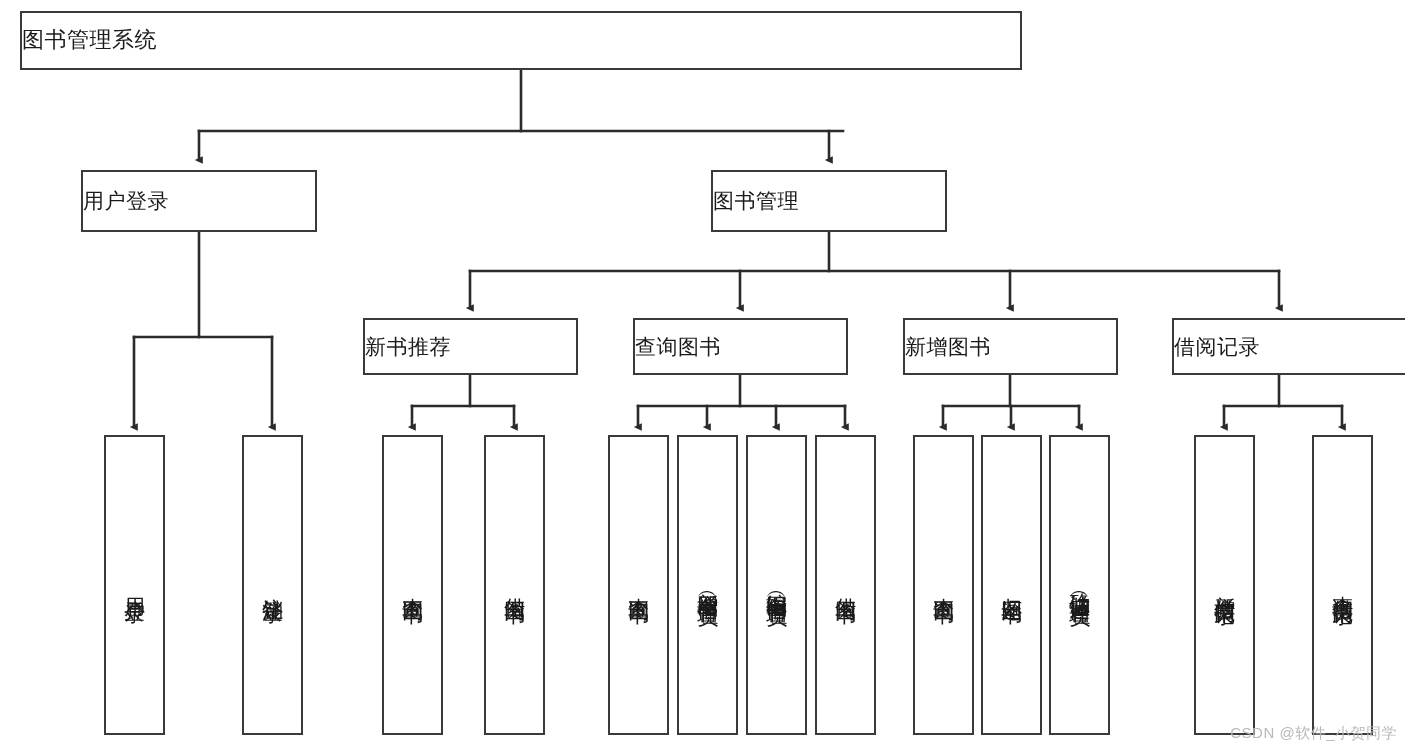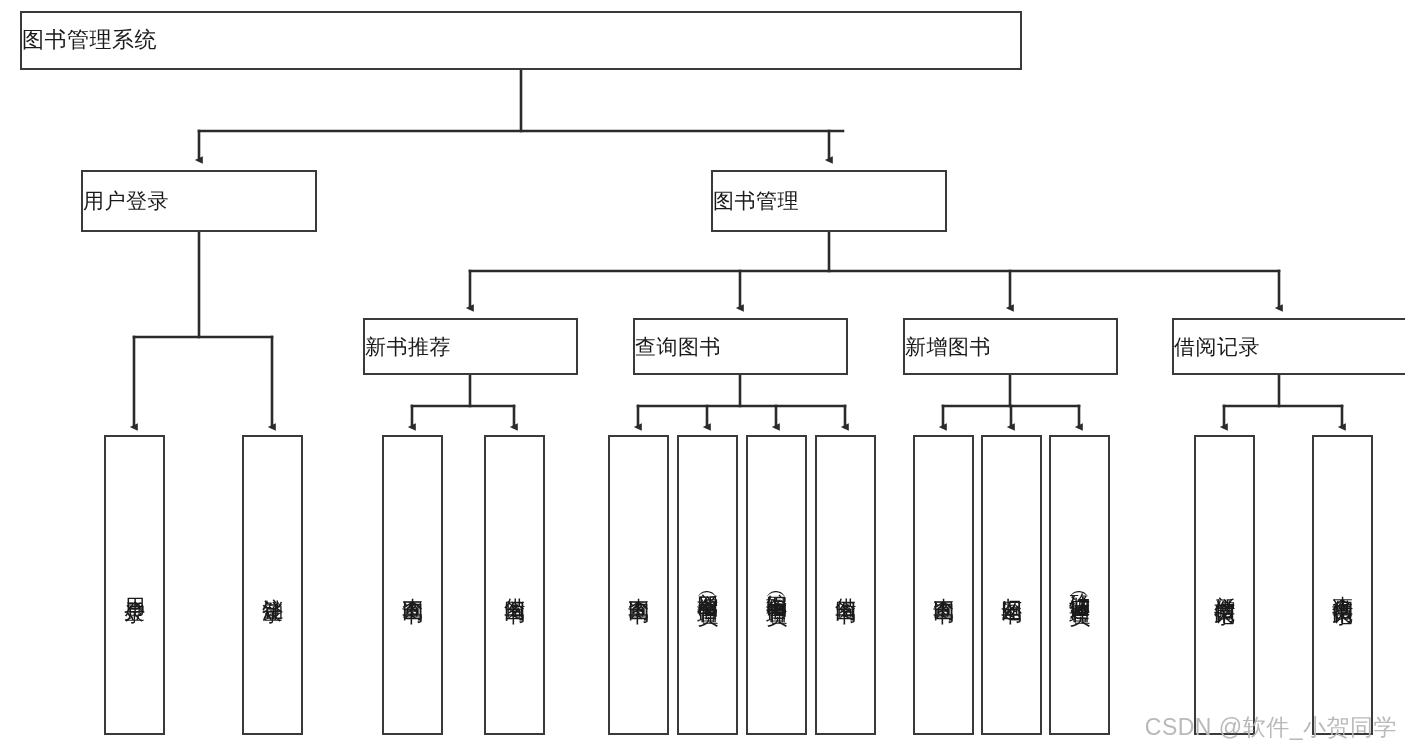--- a/index.html
+++ b/index.html
@@ -66,21 +66,21 @@
     font-size: 21px;
     line-height: 1.08;
     letter-spacing: 2px;
     white-space: nowrap;
     max-height: 290px;
   }
   .watermark {
     position: absolute;
     right: 8px;
     bottom: 4px;
-    font-size: 23px;
+    font-size: 15px;
     color: #b9b9b9;
     letter-spacing: 0.5px;
     white-space: nowrap;
     font-family: "Liberation Sans", "DejaVu Sans", sans-serif;
   }
 </style>
 </head>
 <body>
 
 <div id="diagram-root">

